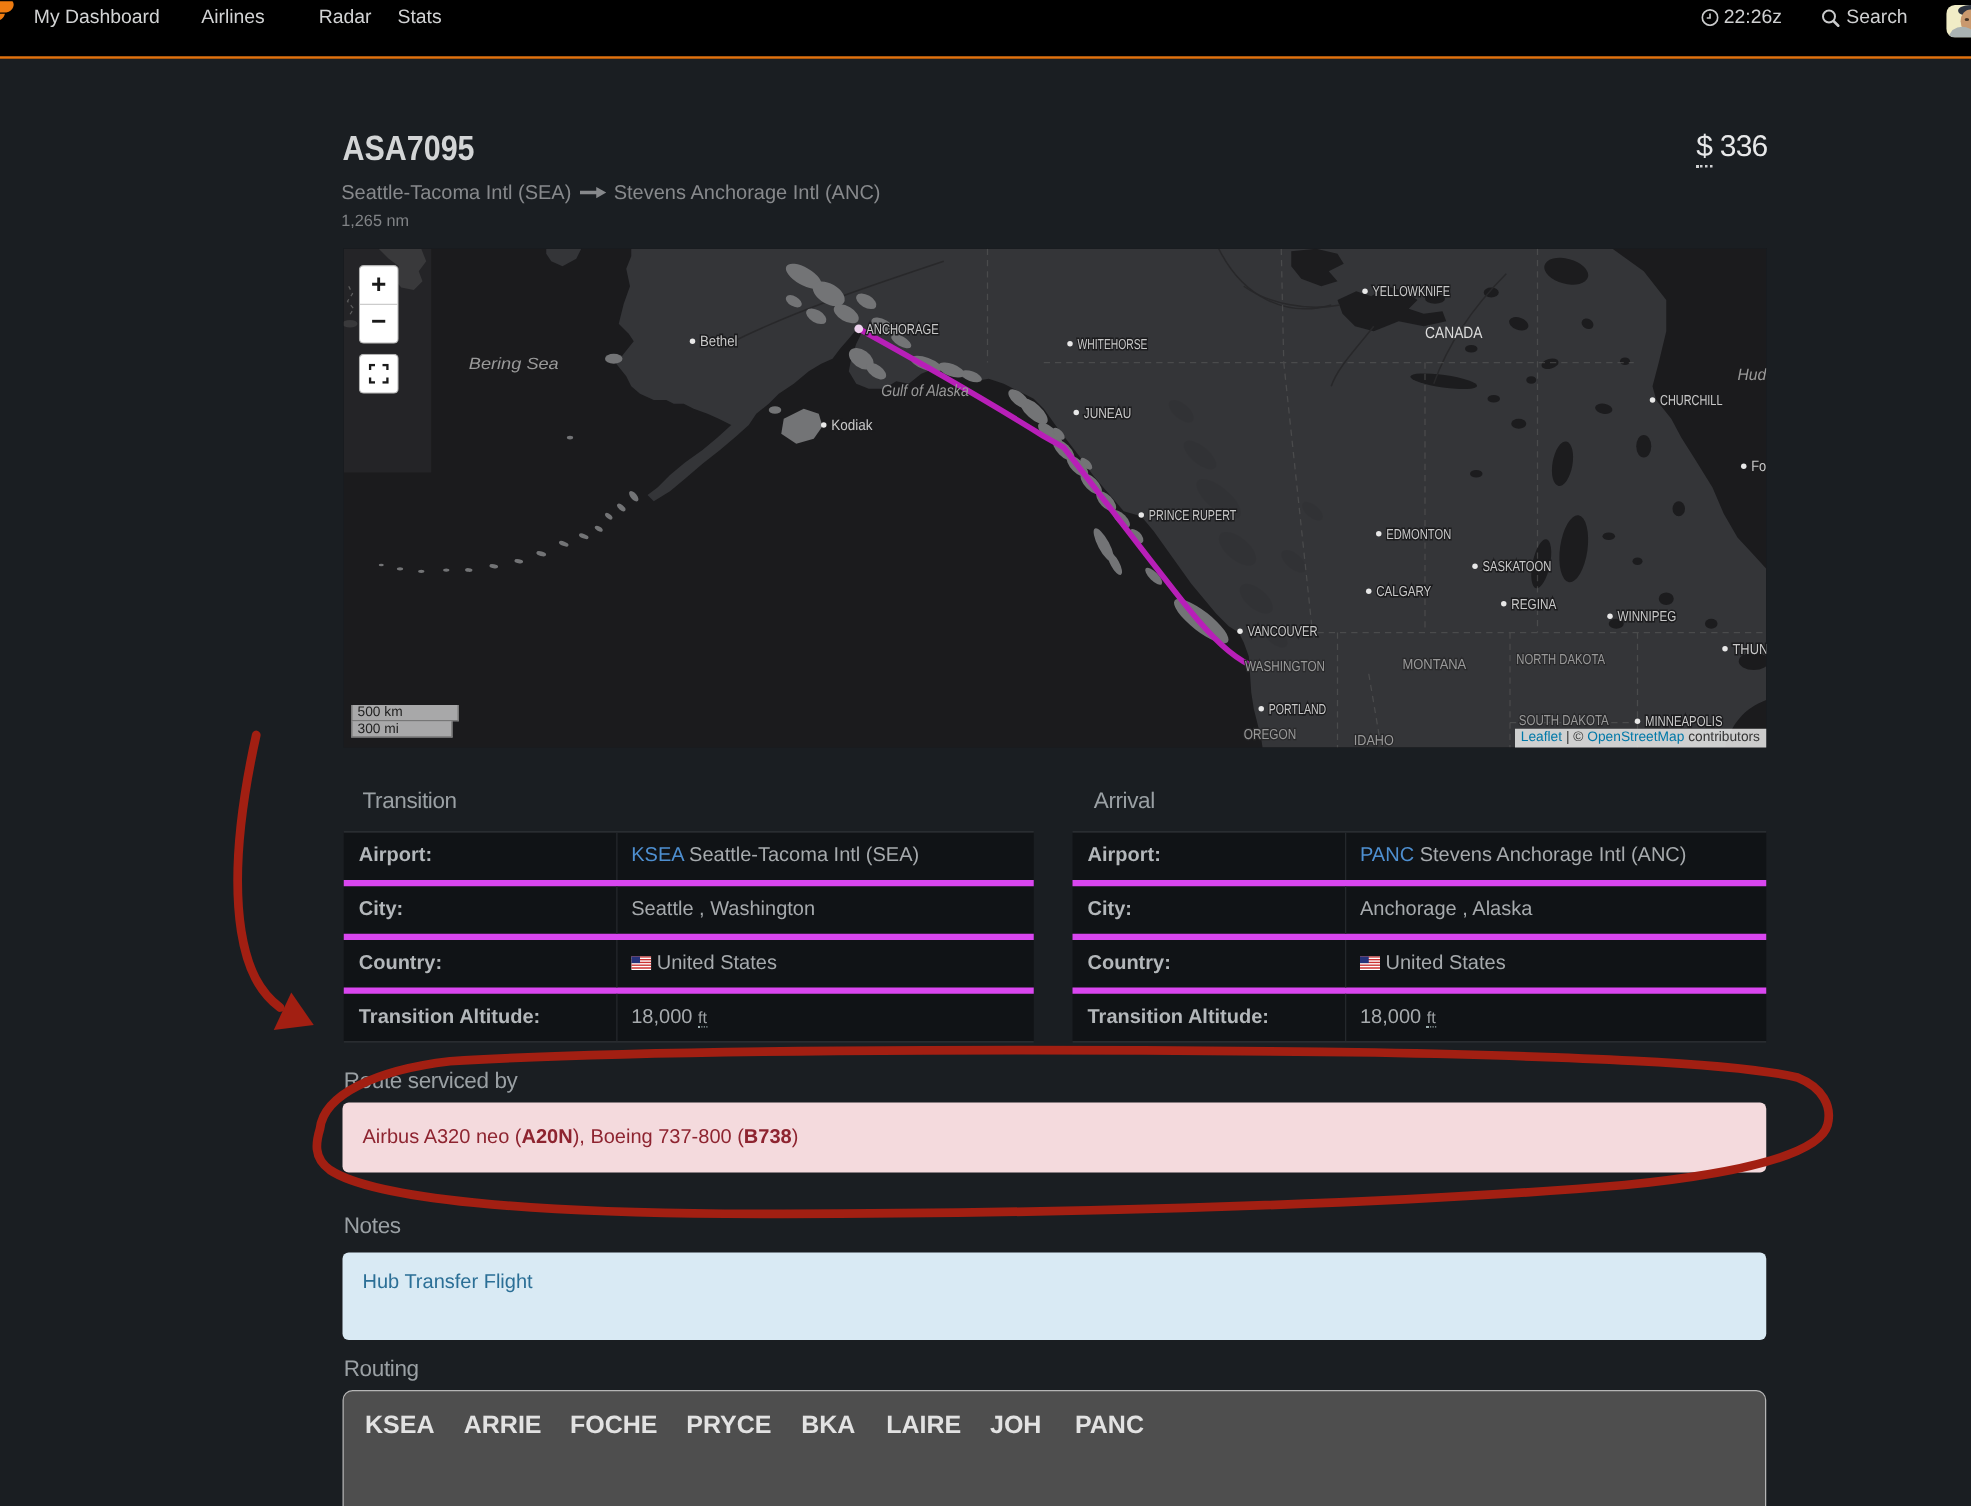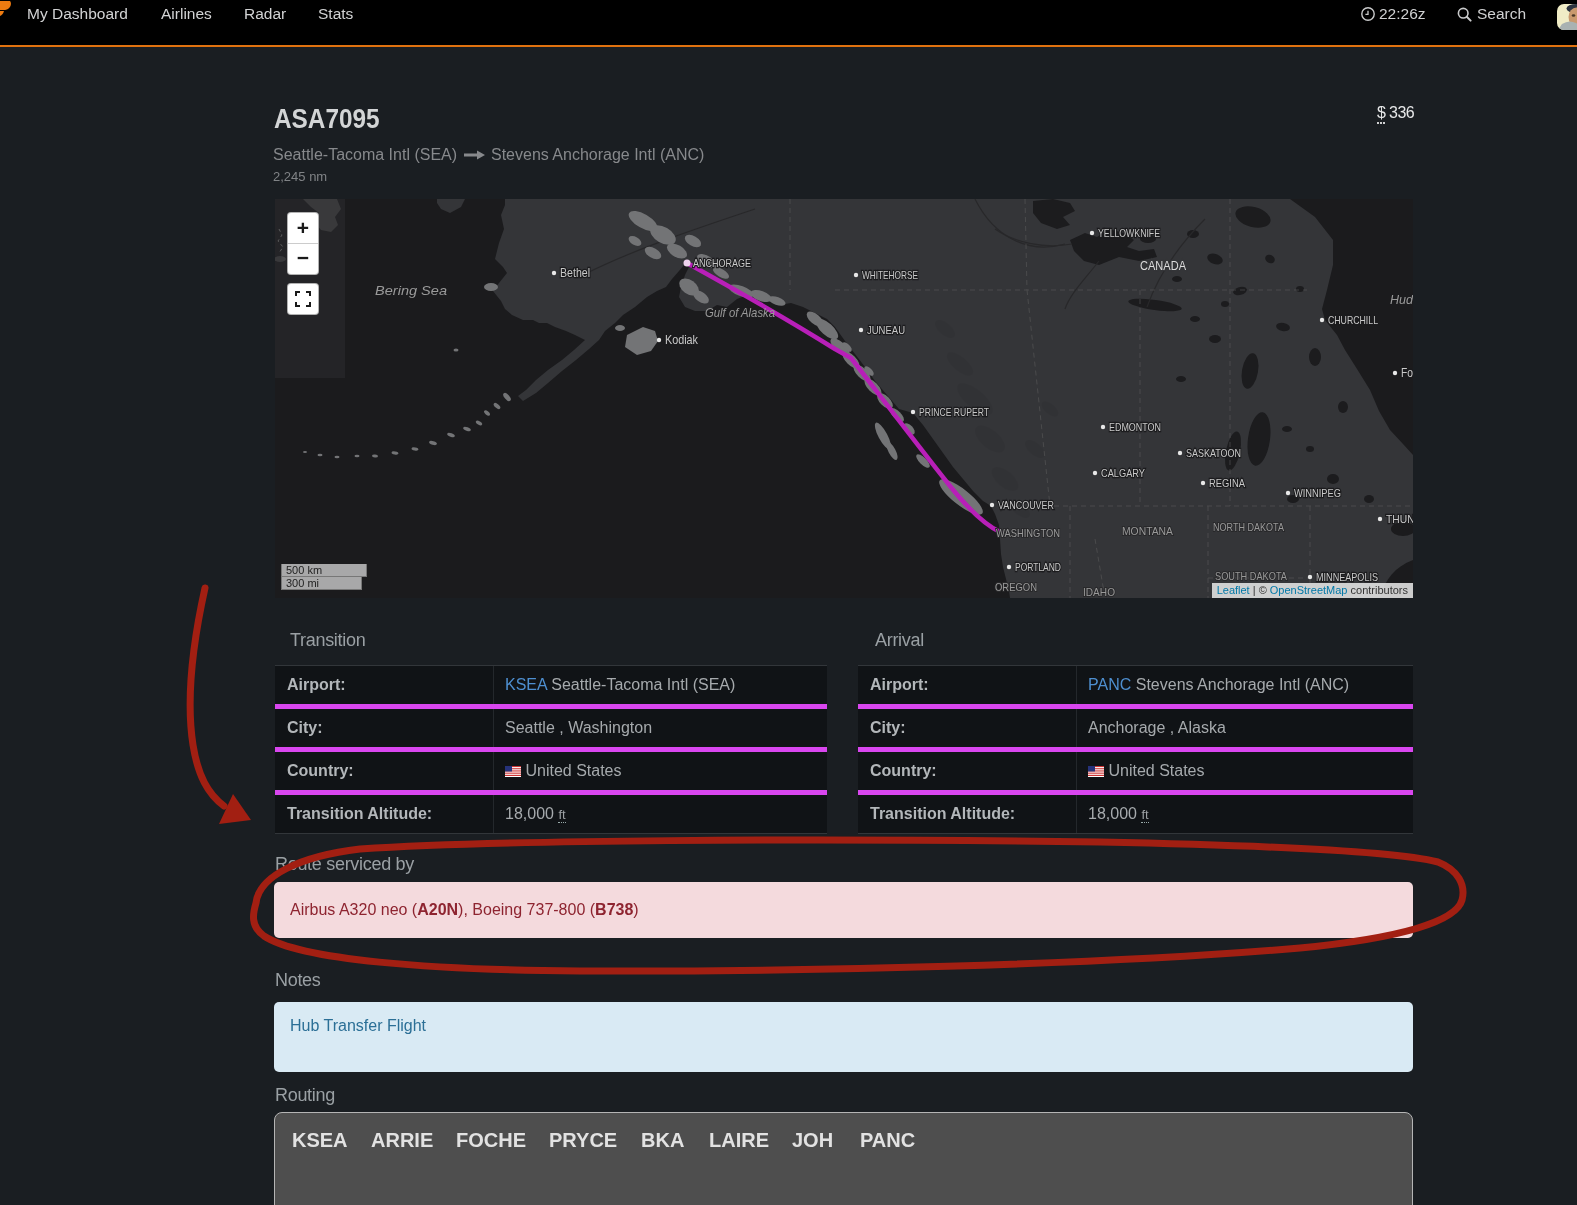--- a/index.html
+++ b/index.html
@@ -31,21 +31,21 @@
 </head>
 <body>
 
   <div id="navbar">
     <svg class="abs" style="left:0;top:0" width="16" height="18" viewBox="0 0 16 18">
       <path d="M0,1 L10,1 C12,3 11,9 5,10 L0,10 Z" fill="#ee7b10"></path>
       <path d="M0,11 L4,11 C3,14 2,15 0,16 Z" fill="#ee7b10"></path>
     </svg>
     <span class="navlink" style="left:27px">My Dashboard</span>
     <span class="navlink" style="left:161px">Airlines</span>
-    <span class="navlink" style="left:244px">Radar</span>
+    <span class="navlink" style="left:255px">Radar</span>
     <span class="navlink" style="left:318px">Stats</span>
     <svg class="abs" style="left:1361px;top:7px" width="14" height="14" viewBox="0 0 14 14">
       <circle cx="7" cy="7" r="6.2" fill="none" stroke="#c9cacb" stroke-width="1.4"></circle>
       <path d="M7 3.8 L7 7.4 L4.4 7.4" fill="none" stroke="#c9cacb" stroke-width="1.3"></path>
     </svg>
     <span class="navright" style="left:1379px">22:26z</span>
     <svg class="abs" style="left:1457px;top:7px" width="15" height="15" viewBox="0 0 15 15">
       <circle cx="6.2" cy="6.2" r="4.8" fill="none" stroke="#c9cacb" stroke-width="1.6"></circle>
       <path d="M9.8 9.8 L13.6 13.6" stroke="#c9cacb" stroke-width="2" stroke-linecap="round"></path>
     </svg>
@@ -62,29 +62,29 @@
         <ellipse cx="19.5" cy="13" rx="8" ry="9.5" fill="#c9996e"></ellipse>
         <ellipse cx="16.5" cy="11.5" rx="1.8" ry="1.2" fill="#4a3828"></ellipse>
         <ellipse cx="23.5" cy="11.5" rx="1.8" ry="1.2" fill="#4a3828"></ellipse>
         <path d="M1,26 L5,20 Q12,15.5 19,19 L23,22 L23,26 Z" fill="#a9b2b2"></path>
         <rect x="23" y="13" width="3" height="13" fill="#6b6152" opacity="0.7"></rect>
       </g>
     </svg>
   </div>
 
   <div class="abs" style="left:274px;top:103px;font-size:28px;font-weight:600;color:#d3d5d6;transform:scaleX(0.87);transform-origin:0 0;">ASA7095</div>
-  <div class="abs" style="right:163px;top:104px;font-size:16px;color:#e7e8e9;letter-spacing:-0.6px;">
+  <div class="abs" style="right:163px;top:104px;font-size:24px;color:#e7e8e9;letter-spacing:-0.6px;">
     <span style="border-bottom:2px dotted #cfd0d1;padding-bottom:1px;">$</span> 336
   </div>
   <div class="abs" style="left:273px;top:146px;font-size:16px;color:#87898c;">Seattle-Tacoma Intl (SEA)
     <svg width="21" height="10" viewBox="0 0 21 10" style="margin:0 2px;">
       <path d="M0,3.6 L13,3.6 L13,0.5 L21,5 L13,9.5 L13,6.4 L0,6.4 Z" fill="#87898c"></path>
     </svg>
     Stevens Anchorage Intl (ANC)</div>
-  <div class="abs" style="left:273px;top:169px;font-size:13px;color:#808386;">2,245 nm</div>
+  <div class="abs" style="left:273px;top:169px;font-size:13px;color:#808386;">1,265 nm</div>
 
   <div class="abs" id="mapbox" style="left:275px;top:199px;width:1138px;height:399px;background:#1b1b1d;">
 <svg width="1138" height="399" viewBox="0 0 1138 399" style="position:absolute;left:0;top:0">
 <rect width="1138" height="399" fill="#1b1b1d"></rect>
 <rect x="0" y="0" width="70" height="179" fill="#242427"></rect>
 <polygon points="230,0 230,6 226,16 229,30 224,44 220,60 228,68 232,74 224,84 218,92 226,102 230,110 237,116 248,121 258,121 264,124 272,124 280,128 291,132 300,136 310,141 299,151 287,161 273,171 261,181 251,191 243,197 248,202 261,194 273,184 287,172 301,161 314,150 324,141 330,132 340,124 348,116 360,108 372,98 382,92 391,88 397,80 404,72 409,66 412,64 414,68 410,76 406,88 404,98 410,108 420,112 432,112 442,106 452,108 462,100 472,96 482,98 492,102 504,106 516,104 528,108 540,114 552,120 560,128 570,142 580,155 590,168 600,182 612,196 624,210 638,214 648,226 658,240 668,254 678,268 688,280 698,292 708,302 716,307 720,315 724,326 725,340 726,355 728,368 731,380 734,392 735,399 1138,399 1138,0" fill="#343538"></polygon>
 <polygon points="162,0 190,0 186,8 175,14 166,10 162,4" fill="#343538"></polygon>
 <g fill="#2d2d30" opacity="0.3">
 <ellipse cx="700" cy="200" rx="22" ry="9" transform="rotate(40 700 200)"></ellipse>
 <ellipse cx="715" cy="240" rx="18" ry="9" transform="rotate(40 715 240)"></ellipse>

